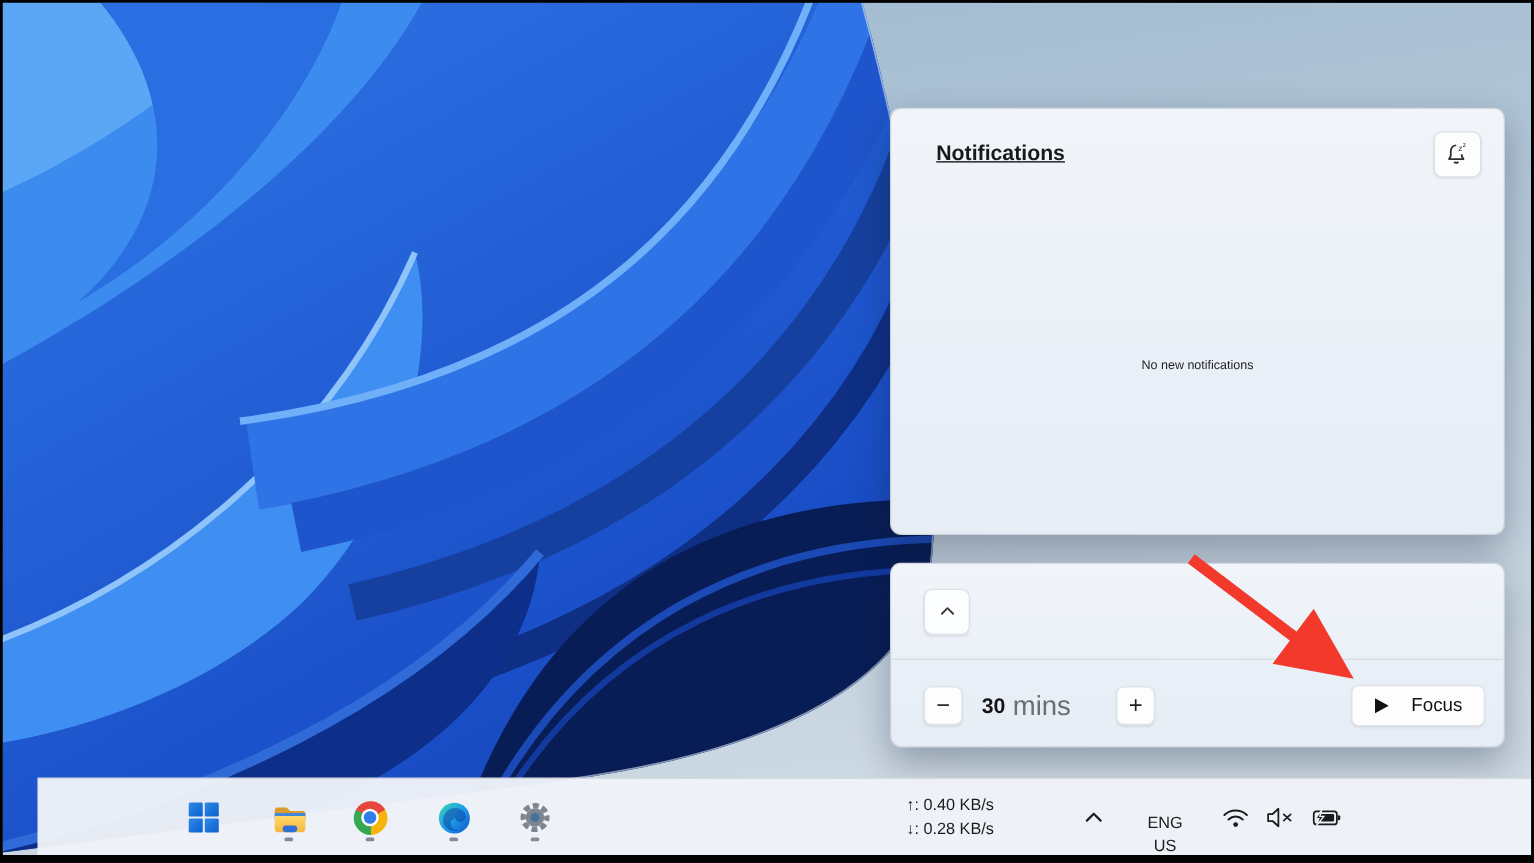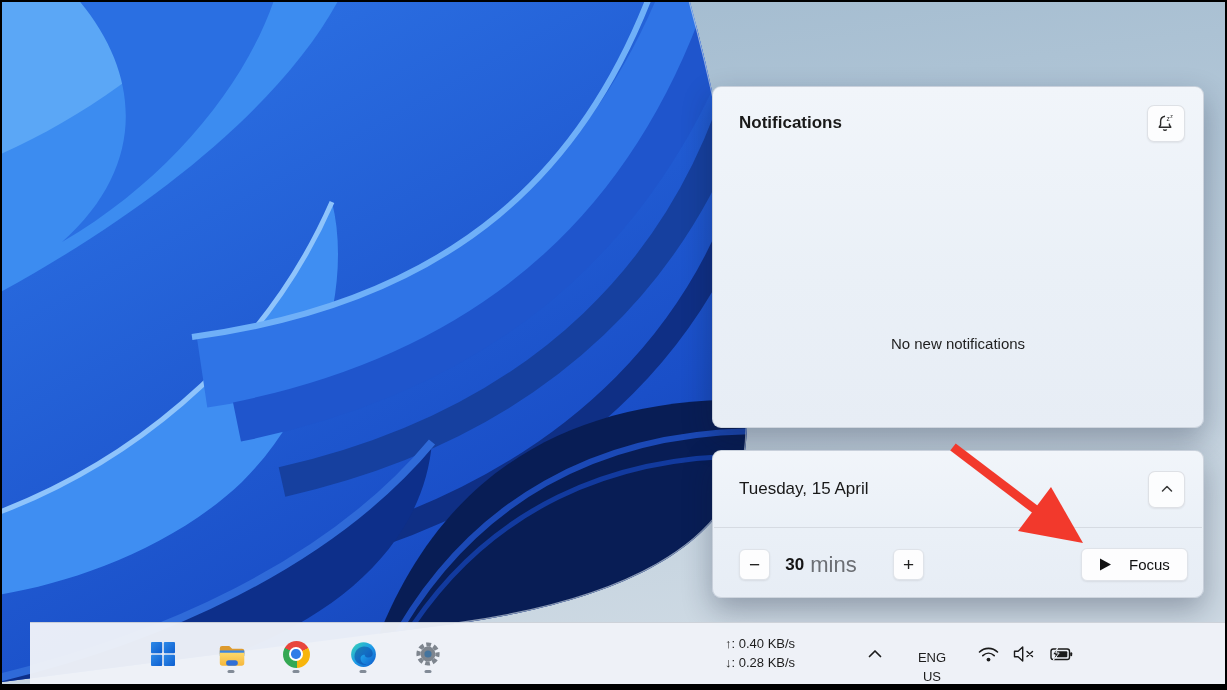--- a/index.html
+++ b/index.html
@@ -13,29 +13,29 @@
     position:absolute; left:710px; width:492px;
     background:linear-gradient(180deg,#f1f5fa 0%,#eaf0f7 55%,#e7edf5 100%);
     border:1px solid rgba(150,160,175,.38);
     border-radius:9px;
     box-shadow:0 12px 30px rgba(15,25,50,.32);
   }
   .panel.notifications { top:84px; height:342px; }
   .panel.calendar { top:448px; height:148px; }
 
   .panel-header { position:absolute; top:0; left:0; right:0; height:72px;
-    display:flex; align-items:center; padding:0 18px 0 26px; }
+    display:flex; align-items:center; padding:0 18px 0 36px;text-decoration:underline; }
   .panel-title { font-size:17px; color:#191919; flex:1; }
   .icon-btn {
     width:38px; height:37px; display:grid; place-items:center;
     background:rgba(255,255,255,.82); border:1px solid rgba(130,140,155,.25);
     border-radius:7px; box-shadow:0 1px 2px rgba(0,0,0,.07); cursor:pointer;
   }
   .empty-msg { position:absolute; top:200px; left:0; right:0; text-align:center;
-    font-size:15px; color:#1f1f1f;margin-top:48px; }
+    font-size:10px; color:#1f1f1f; }
 
   .cal-header { position:absolute; top:0; left:0; right:0; height:76px;
     display:flex; align-items:center; padding:0 18px 0 26px; }
   .cal-date { font-size:17px; color:#191919; flex:1; cursor:pointer; }
   .cal-divider { position:absolute; top:76px; left:1px; right:1px; height:1px; background:#d6dbe2; }
 
   .focus-row { position:absolute; top:76px; left:0; right:0; bottom:0; }
   .step-btn {
     position:absolute; top:22px; width:31px; height:31px;
     display:grid; place-items:center; font-size:19px; color:#222; line-height:1;
@@ -147,21 +147,20 @@
             <text x="12.6" y="10" font-size="6.6" fill="#2b2b2b" font-family="Liberation Sans, sans-serif">z</text>
             <text x="16.2" y="6.6" font-size="5.2" fill="#2b2b2b" font-family="Liberation Sans, sans-serif">z</text>
           </svg>
         </button>
       </header>
       <div class="empty-msg">No new notifications</div>
     </section>
 
     <section class="panel calendar">
       <div class="cal-header">
-        <span class="cal-date">Tuesday, 15 April</span>
         <button class="icon-btn" style="width:37px;">
           <svg width="22" height="22" viewBox="0 0 22 22">
             <path d="M6.5,13 L11,8.5 L15.5,13" fill="none" stroke="#3a3a3a" stroke-width="1.5" stroke-linecap="round" stroke-linejoin="round"></path>
           </svg>
         </button>
       </div>
       <div class="cal-divider"></div>
       <div class="focus-row">
         <button class="step-btn step-minus">
           <span>−</span>

